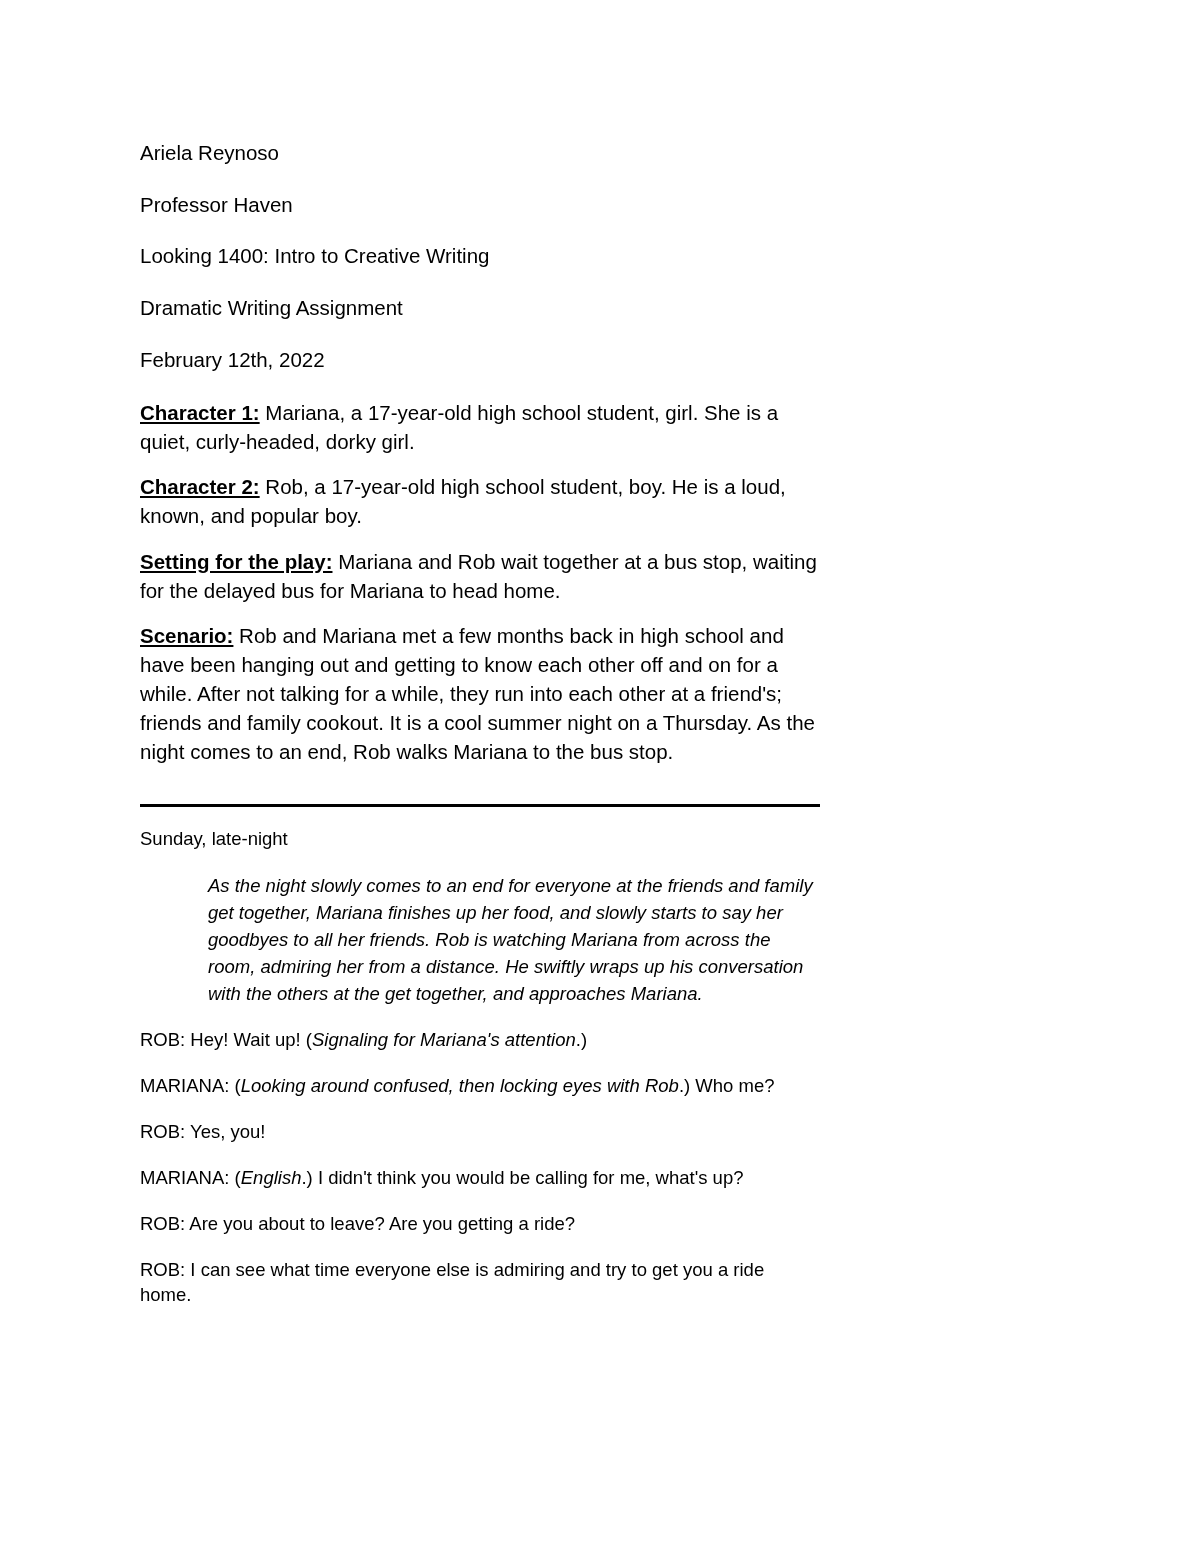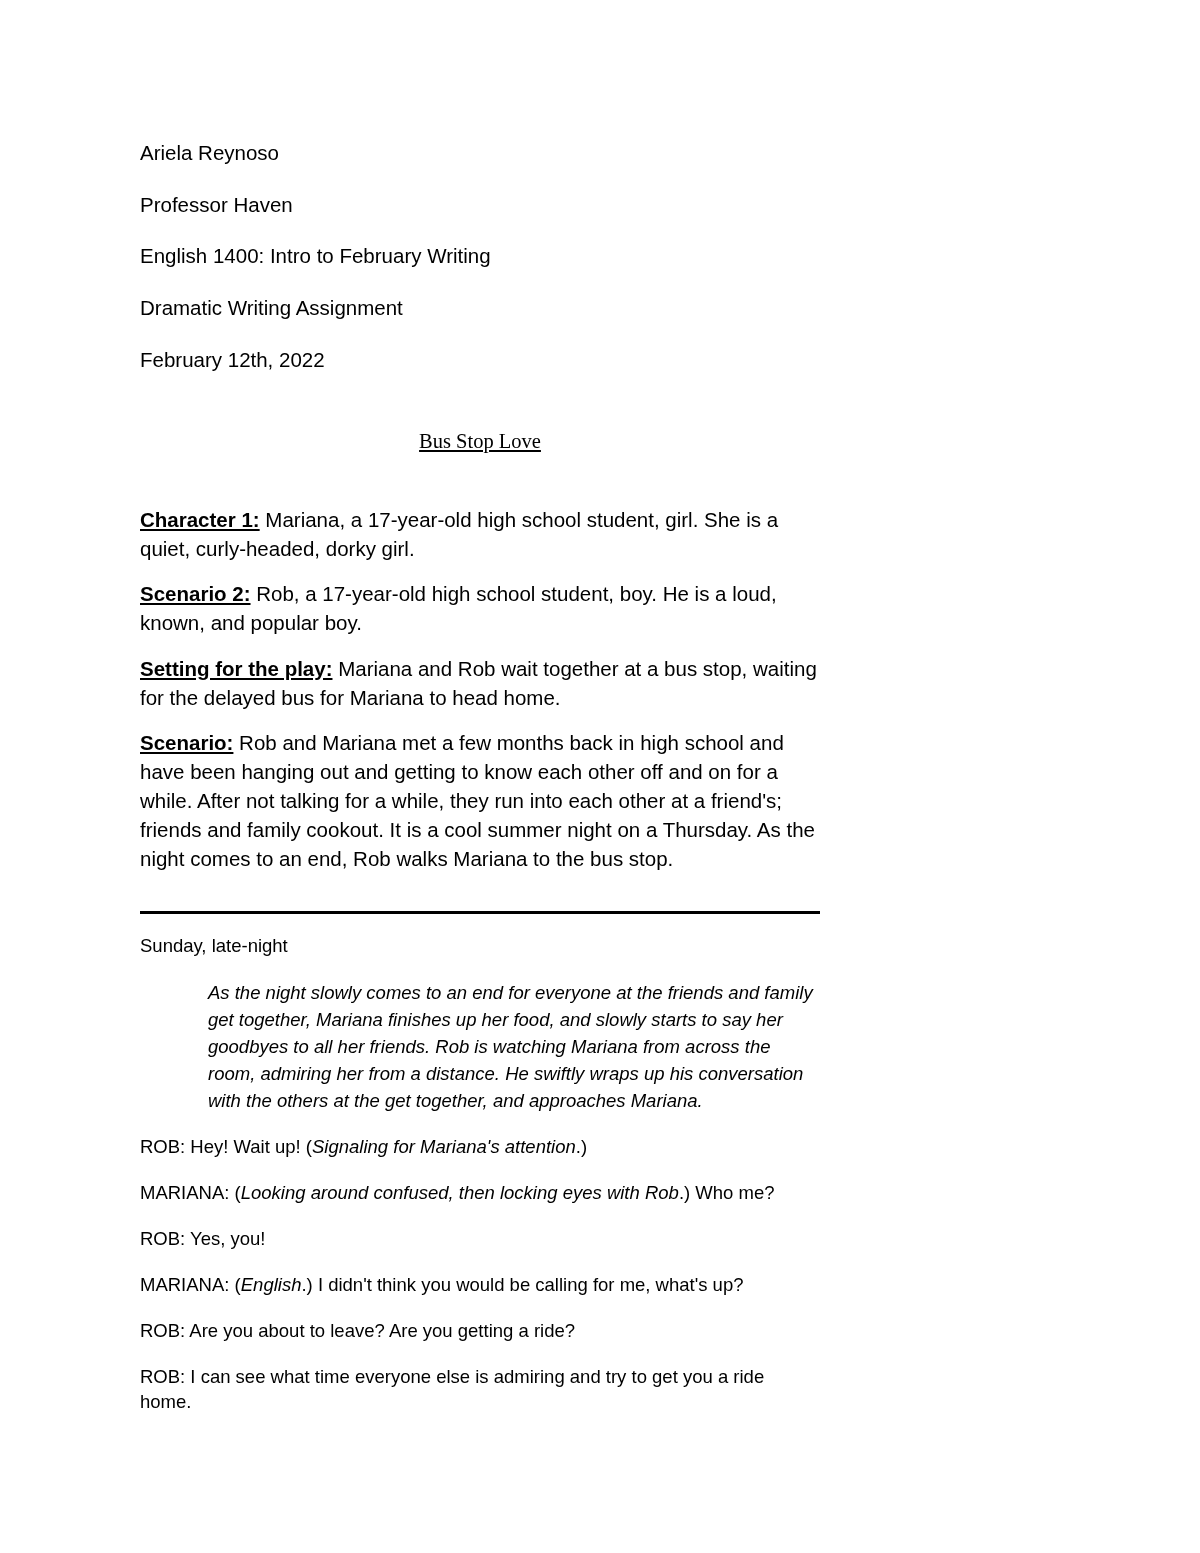--- a/index.html
+++ b/index.html
@@ -68,35 +68,32 @@
   em { font-style: italic; }
 </style>
 </head>
 <body>
 
 <div class="page">
 
   <div class="header-block">
     <p>Ariela Reynoso</p>
     <p>Professor Haven</p>
-    <p>English 1400: Intro to February Writing</p>
+    <p>Looking 1400: Intro to Creative Writing</p>
     <p>Dramatic Writing Assignment</p>
     <p>February 12th, 2022</p>
   </div>
 
-  <div class="title-wrap">
-    <span class="title">Bus Stop Love</span>
-  </div>
 
   <div class="body-block">
     <p>
       <span class="lbl">Character 1:</span><span> Mariana, a 17-year-old high school student, girl. She is a quiet, curly-headed, dorky girl.</span>
     </p>
     <p>
-      <span class="lbl">Scenario 2:</span><span> Rob, a 17-year-old high school student, boy. He is a loud, known, and popular boy.</span>
+      <span class="lbl">Character 2:</span><span> Rob, a 17-year-old high school student, boy. He is a loud, known, and popular boy.</span>
     </p>
     <p>
       <span class="lbl">Setting for the play:</span><span> Mariana and Rob wait together at a bus stop, waiting for the delayed bus for Mariana to head home.</span>
     </p>
     <p>
       <span class="lbl">Scenario:</span><span>  Rob and Mariana met a few months back in high school and have been hanging out and getting to know each other off and on for a while. After not talking for a while, they run into each other at a friend's; friends and family cookout. It is a cool summer night on a Thursday. As the night comes to an end, Rob walks Mariana to the bus stop.</span>
     </p>
   </div>
 
   <hr class="divider">

